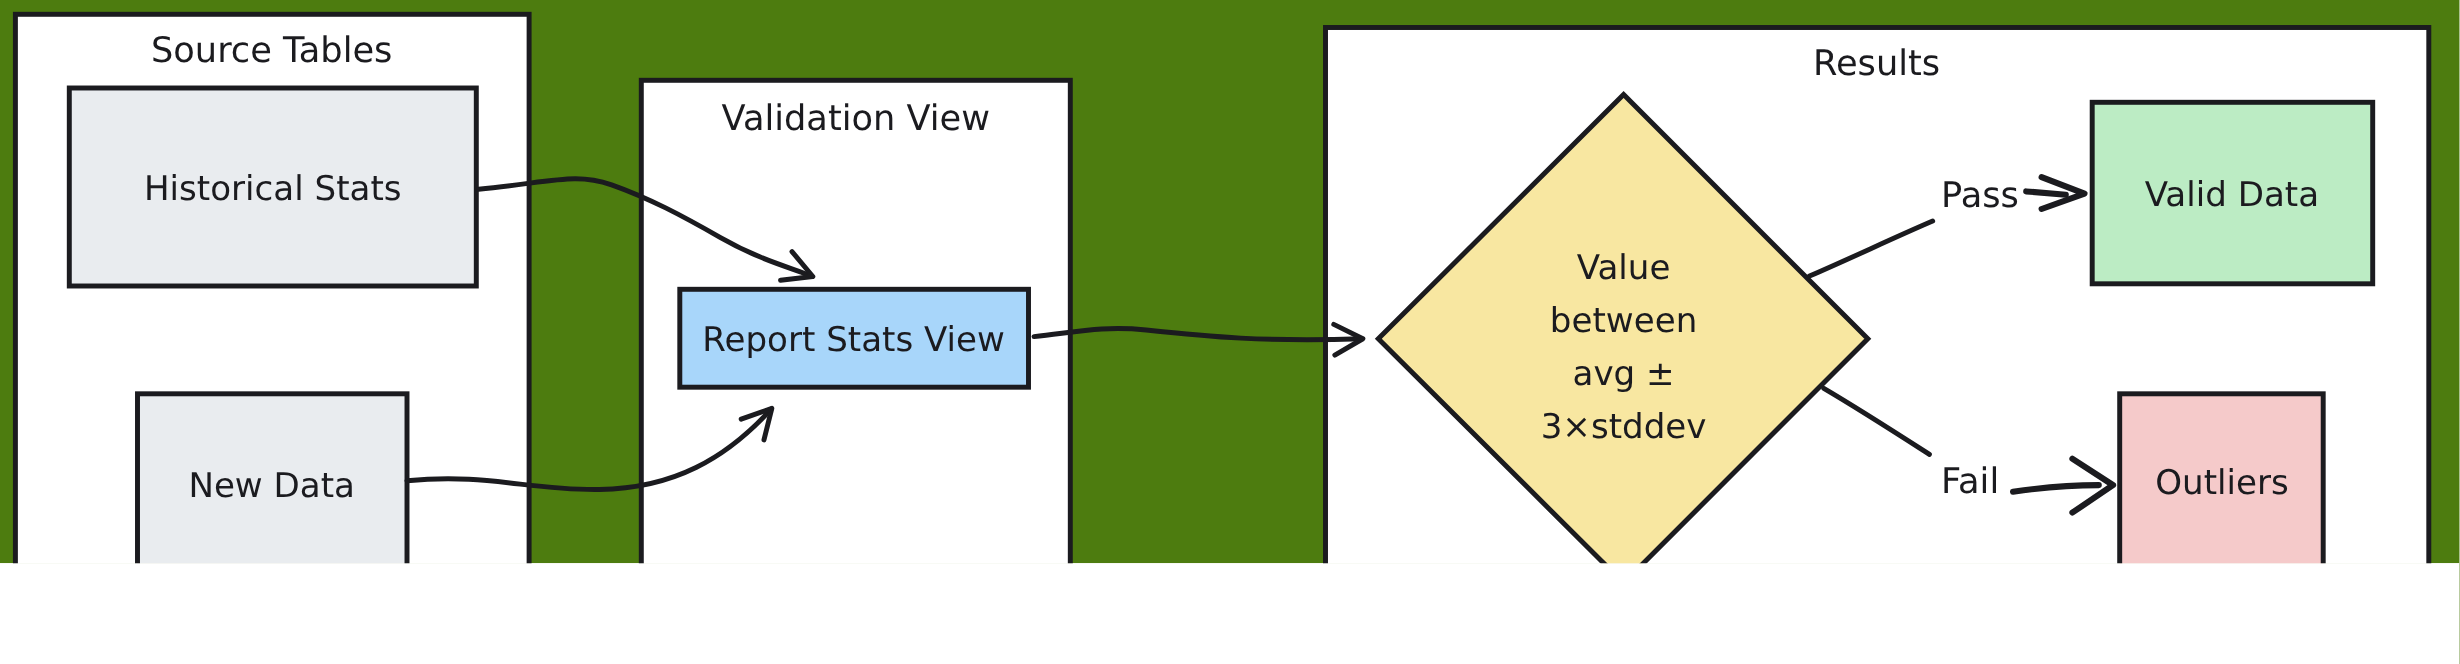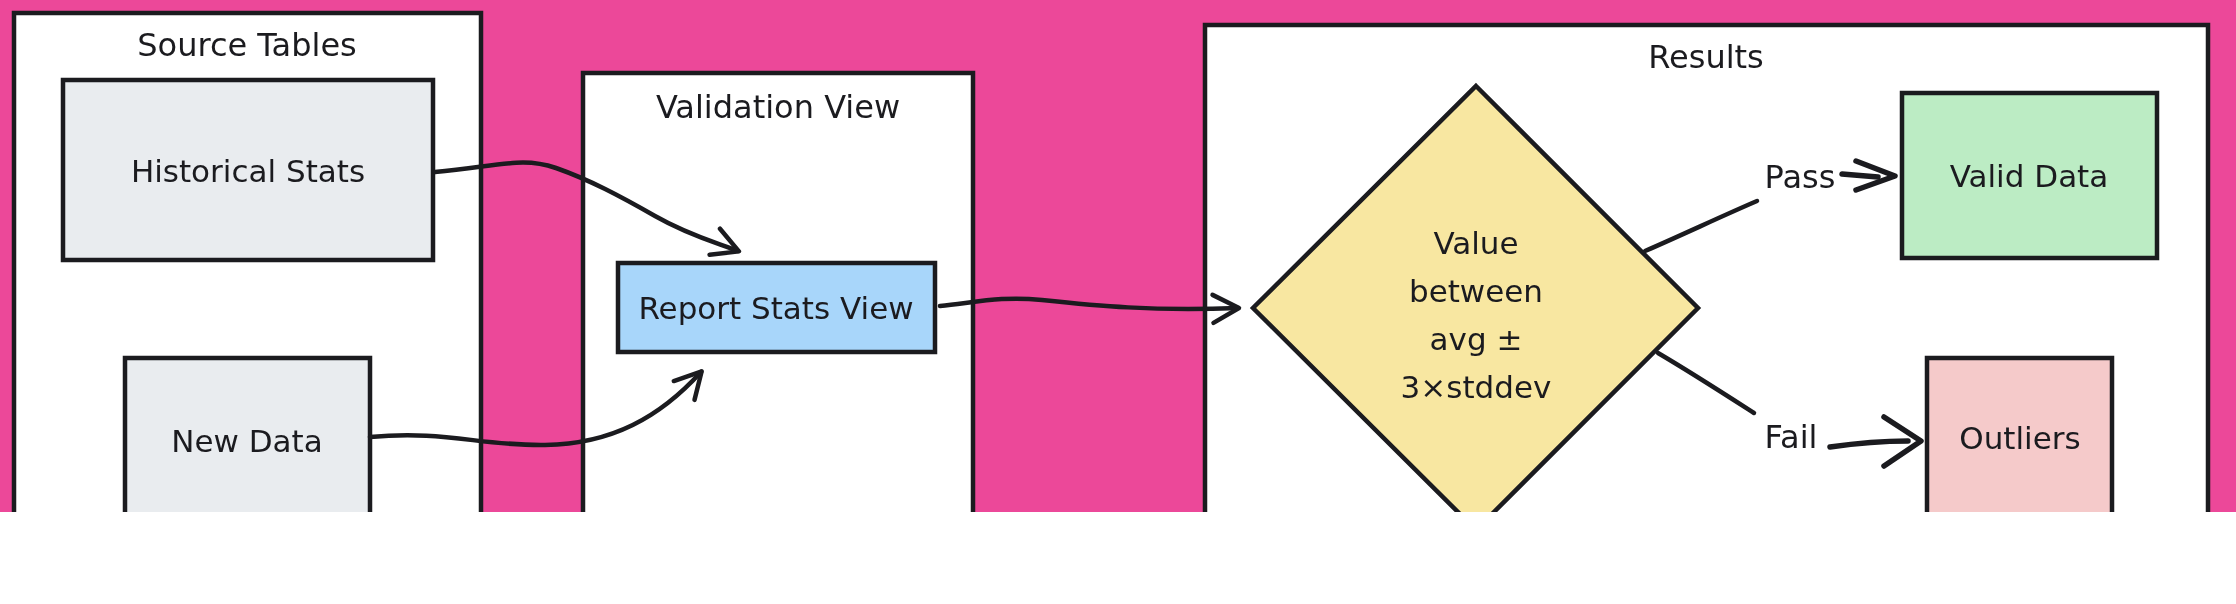--- a/index.html
+++ b/index.html
@@ -3,21 +3,21 @@
 <meta charset="utf-8">
 <style>
   html, body {
     margin: 0;
     padding: 0;
     background: #ffffff;
   }
   .canvas-wrap {
     width: 2236px;
     height: 512px;
-    background: #ec4899;
+    background: #4d7c0f;
     position: relative;
   }
   svg {
     display: block;
   }
   svg text {
     font-family: "DejaVu Sans", sans-serif;
     fill: #1b1b1f;
     text-anchor: middle;
   }

